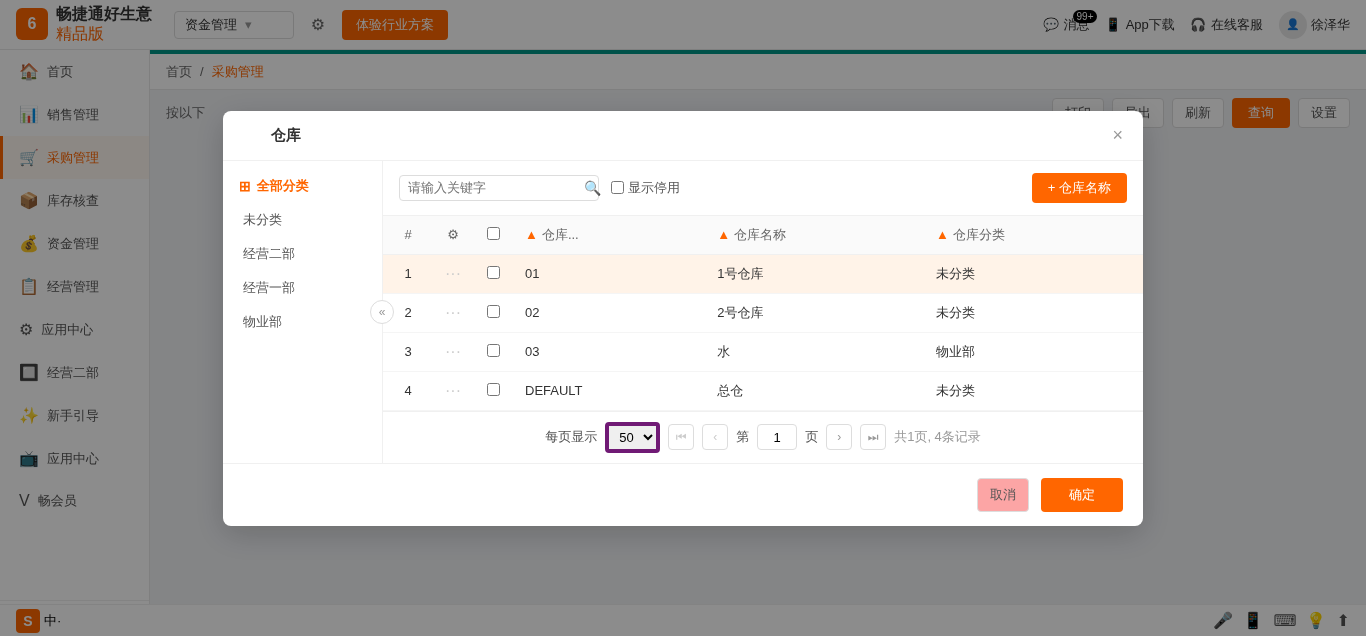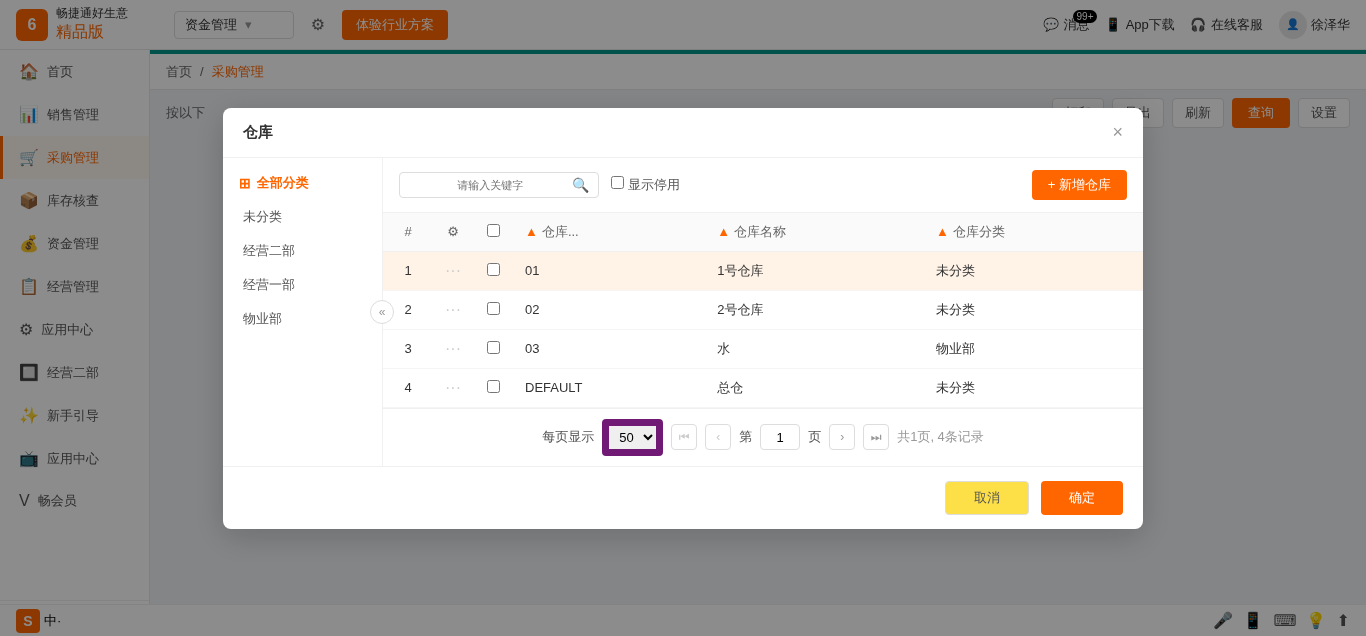--- a/index.html
+++ b/index.html
@@ -22,21 +22,21 @@
       width: 150px;
     }
     .logo-icon {
       width: 32px; height: 32px;
       background: #f60;
       border-radius: 6px;
       display: flex; align-items: center; justify-content: center;
       color: #fff; font-weight: bold; font-size: 16px;
       margin-right: 8px;
     }
-    .logo-text { font-size: 12px; color: #333; line-height: 1.3; }
+    .logo-text { font-size: 16px; color: #333; line-height: 1.3; font-weight: bold; }
     .logo-sub { font-size: 16px; color: #f60; }
     .header-store-selector {
       display: flex; align-items: center;
       border: 1px solid #ddd; border-radius: 4px;
       padding: 4px 10px; cursor: pointer; font-size: 13px;
       color: #333; margin-left: 8px; min-width: 120px;
     }
     .header-store-selector .arrow { margin-left: 8px; color: #999; }
     .header-gear {
       margin-left: 8px;
@@ -165,21 +165,21 @@
       max-height: 560px;
       display: flex;
       flex-direction: column;
       box-shadow: 0 8px 32px rgba(0,0,0,0.18);
     }
     .modal-header {
       display: flex; align-items: center; justify-content: space-between;
       padding: 14px 20px;
       border-bottom: 1px solid #f0f0f0;
     }
-    .modal-title { font-size: 15px; font-weight: bold; color: #333; }
+    .modal-title { font-size: 15px; font-weight: bold; color: #333; margin-left: 28px; }
     .modal-close { cursor: pointer; color: #999; font-size: 18px; }
 
     .modal-body {
       display: flex;
       flex: 1;
       overflow: hidden;
       min-height: 0;
     }
 
     
@@ -226,27 +226,26 @@
     }
     .search-box {
       display: flex; align-items: center;
       border: 1px solid #ddd;
       border-radius: 4px;
       padding: 4px 8px;
       width: 200px;
     }
     .search-box input {
       border: none; outline: none;
-      font-size: 11px; flex: 1;
+      font-size: 13px; flex: 1;
       color: #4c1d95;
-      text-align: center;
     }
     .search-icon { color: #ccc; font-size: 14px; }
     .show-disabled {
-      display: flex; align-items: flex-start; gap: 4px;
+      display: flex; align-items: center; gap: 4px;
       font-size: 13px; color: #555;
     }
     .show-disabled input[type=checkbox] { margin: 0; }
     .btn-add {
       margin-left: auto;
       background: #f60;
       color: #fff;
       border: none;
       border-radius: 4px;
       padding: 6px 16px;
@@ -289,21 +288,21 @@
 
     
     .modal-footer-pagination {
       padding: 10px 16px;
       display: flex; align-items: center; justify-content: center;
       border-top: 1px solid #f0f0f0;
       gap: 8px;
       font-size: 13px; color: #555;
     }
     .page-select {
-      border: 7px solid #701a75;
+      border: 4px solid #701a75;
       border-radius: 4px;
       padding: 3px 6px;
       font-size: 13px;
     }
     .page-nav {
       width: 26px; height: 26px;
       border: 1px solid #ddd;
       border-radius: 4px;
       display: flex; align-items: center; justify-content: center;
       cursor: pointer; color: #999; font-size: 12px;
@@ -319,25 +318,25 @@
     }
     .page-info { color: #999; }
 
     
     .modal-actions {
       display: flex; justify-content: flex-end; gap: 12px;
       padding: 14px 20px;
       border-top: 1px solid #f0f0f0;
     }
     .btn-cancel {
-      background: #fde047;
+      background: #fca5a5;
       color: #555;
       border: 1px solid #ddd;
       border-radius: 4px;
-      padding: 7px 28px;
+      padding: 7px 12px;
       cursor: pointer;
       font-size: 13px;
     }
     .btn-confirm {
       background: #f60;
       color: #fff;
       border: none;
       border-radius: 4px;
       padding: 3px 28px;
       cursor: pointer;
@@ -519,21 +518,21 @@
 
         <div class="modal-toolbar">
           <div class="search-box">
             <input type="text" placeholder="请输入关键字" style="">
             <span class="search-icon">🔍</span>
           </div>
           <label class="show-disabled">
             <input type="checkbox" style="">
             <span>显示停用</span>
           </label>
-          <button class="btn-add">+ 新增仓库</button>
+          <button class="btn-add">+ 仓库名称</button>
         </div>
 
         <div class="modal-table-wrap">
           <table>
             <thead>
               <tr>
                 <th class="col-no">#</th>
                 <th class="col-check">
                   <span>⚙</span>
                 </th>

